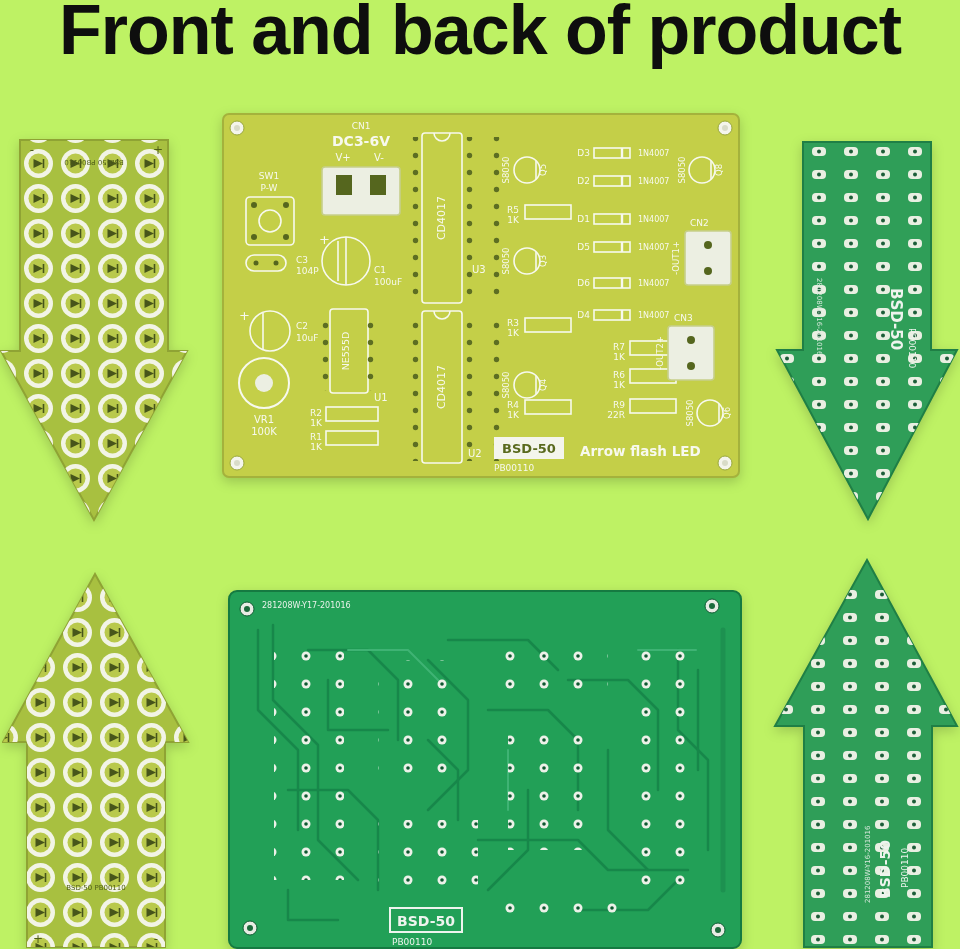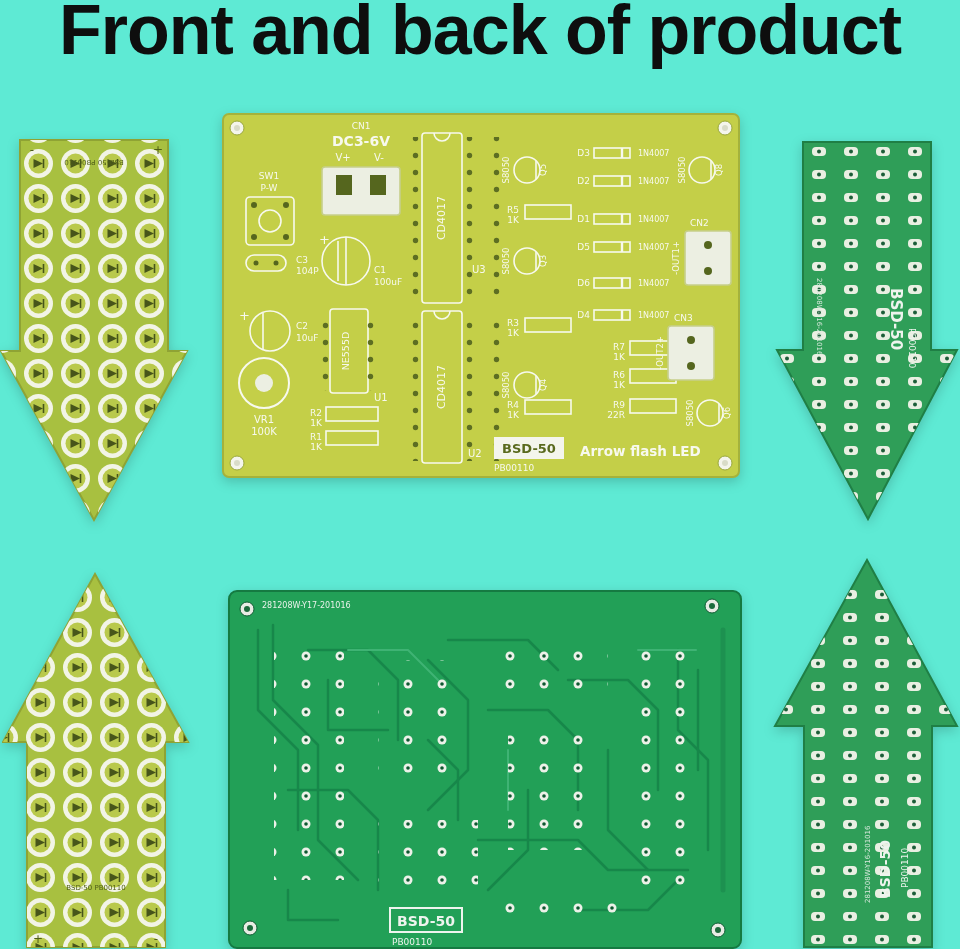--- a/index.html
+++ b/index.html
@@ -1,16 +1,16 @@
 <!DOCTYPE html>
 <html><head>
 <meta charset="utf-8">
 <style>
   html,body{margin:0;padding:0;background:#fff;}
-  .canvas{position:relative;width:960px;height:949px;background:#5eead4;overflow:hidden;
+  .canvas{position:relative;width:960px;height:949px;background:#bef264;overflow:hidden;
           font-family:"Liberation Sans",sans-serif;}
   .title{position:absolute;top:-10px;left:0;width:100%;margin:0;text-align:center;
          font-size:70px;font-weight:700;letter-spacing:-1px;color:#0e0e0e;white-space:nowrap;}
   svg.pcb{position:absolute;filter:drop-shadow(0 4px 6px rgba(0,0,0,0.18));}
   svg text{font-family:"DejaVu Sans",sans-serif;}
   .ss{fill:#f7f9ee;}
   .ssd{fill:#4f5e18;}
   .wt{fill:#eef4ee;}
 </style>
 </head>

